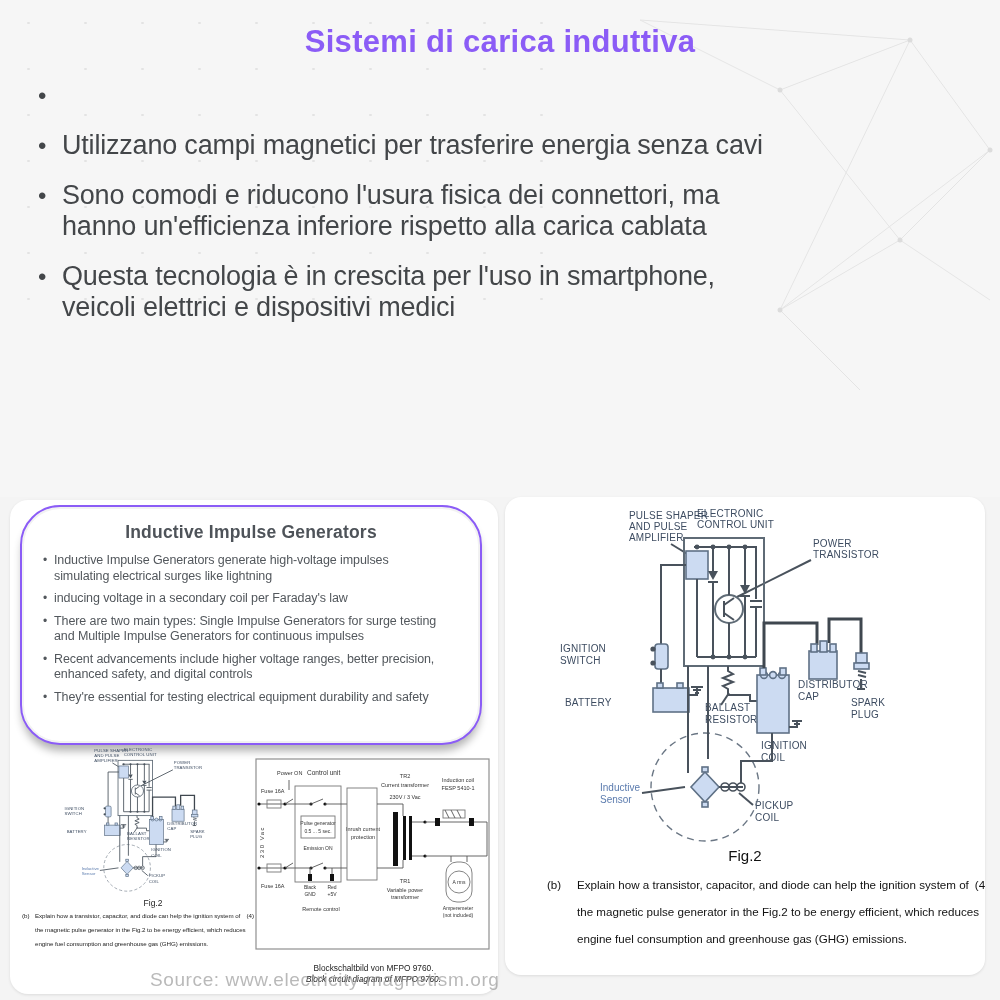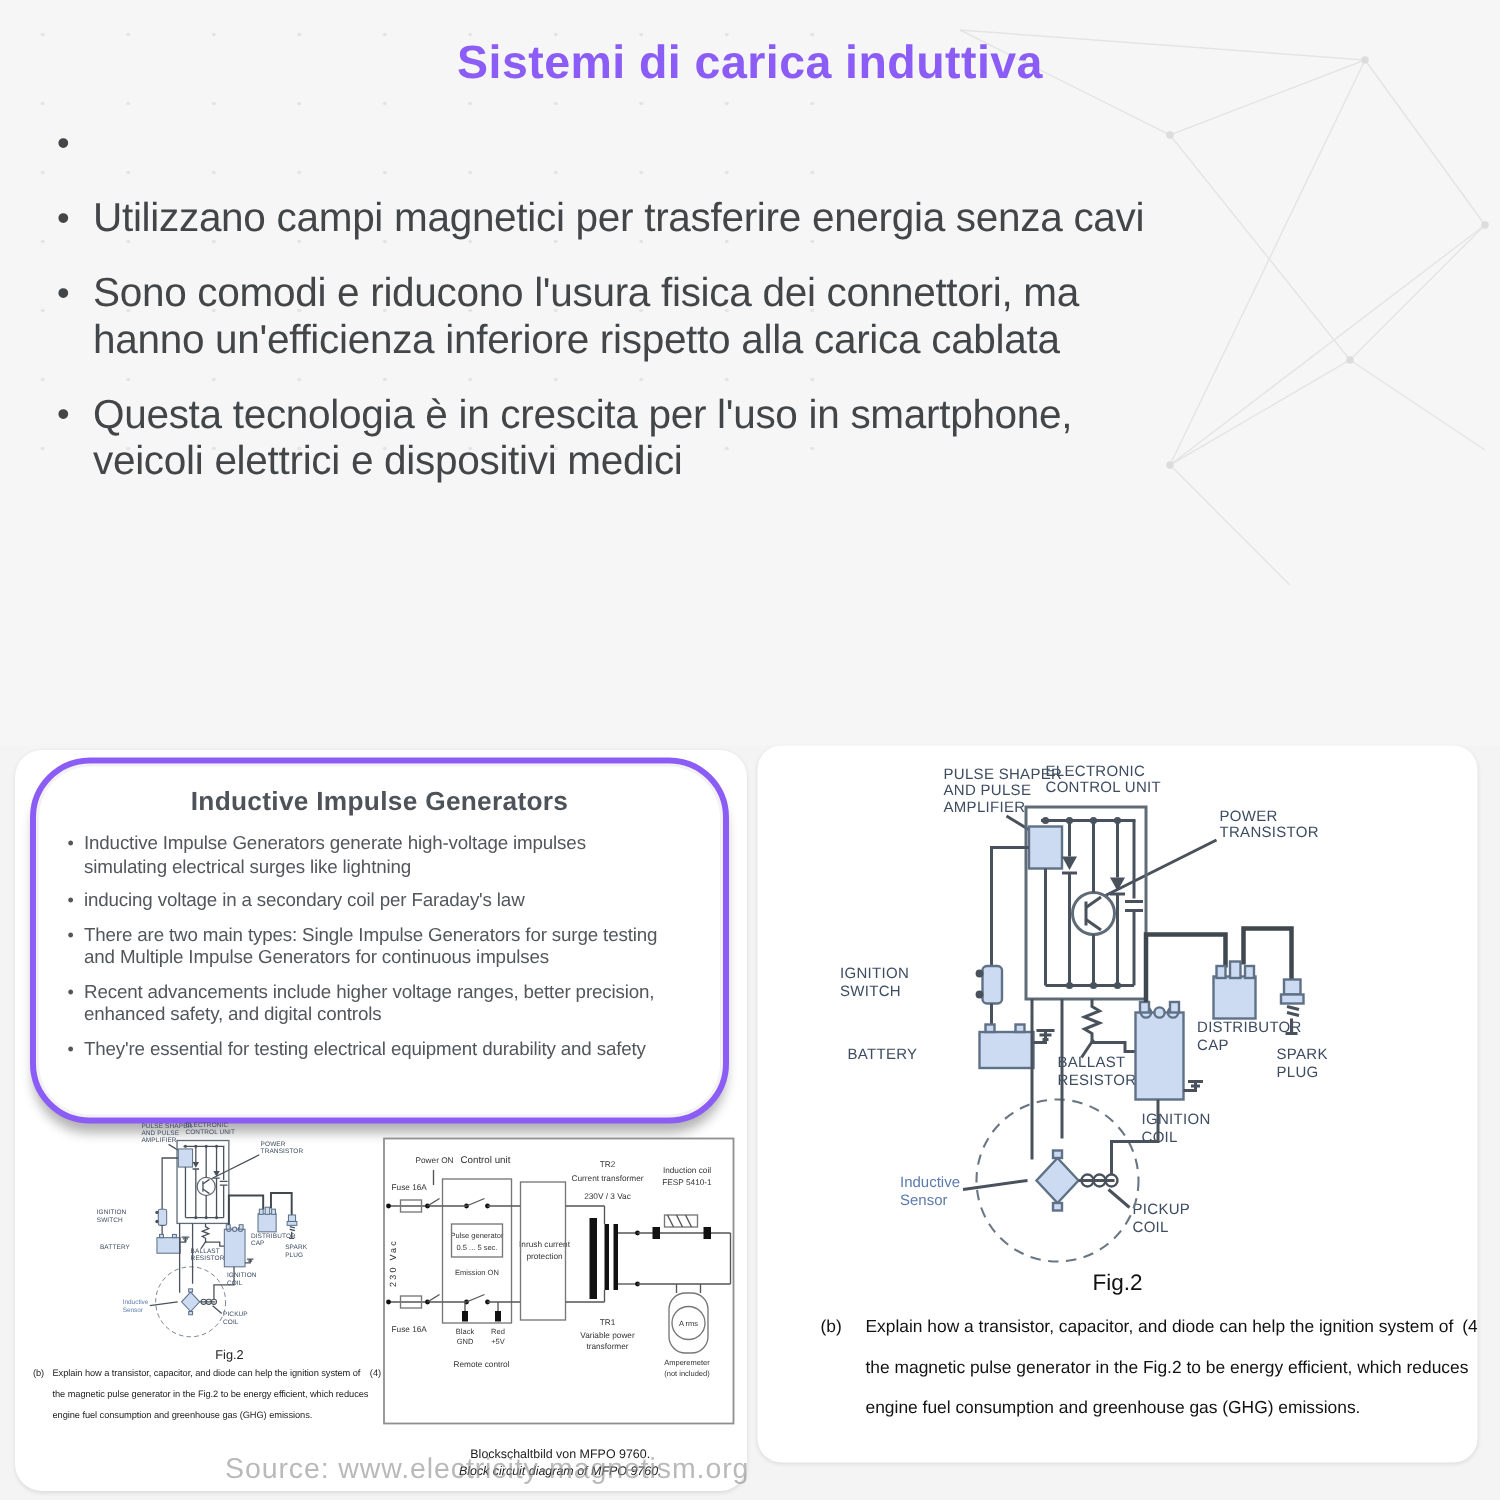--- a/index.html
+++ b/index.html
@@ -16,21 +16,21 @@
   .slide-list li{display:flex;margin-bottom:19px;color:#434649;}
   .slide-list .blt{width:24px;font-size:24px;line-height:31px;flex:none;}
   .slide-list .btxt{font-size:27px;line-height:31px;letter-spacing:-.2px;}
   .btxt span{display:block;white-space:nowrap;}
 
   .card{position:absolute;background:#ffffff;box-shadow:0 1px 3px rgba(0,0,0,.10);}
   .card-left{left:10px;top:500px;width:488px;height:494px;border-radius:18px;overflow:hidden;}
   .card-right{left:505px;top:497px;width:480px;height:478px;border-radius:16px;overflow:hidden;}
 
   .info-box{position:absolute;left:10px;top:5px;width:458px;height:236px;background:#fff;
-    border:4px solid #8b5cf6;border-radius:40px;
+    border:2px solid #8b5cf6;border-radius:40px;
     box-shadow:0 8px 8px -2px rgba(0,0,0,.30), inset 0 0 0 2px #f2f2f2;}
   .info-title{margin:15px 0 0 0;text-align:center;font-size:17.5px;font-weight:bold;
     color:#4e5359;letter-spacing:.2px;}
   .info-list{position:absolute;left:21px;top:46px;width:428px;list-style:none;margin:0;padding:0;}
   .info-list li{display:flex;margin-bottom:7px;color:#52575c;}
   .info-list .blt{width:11px;font-size:12px;line-height:15.5px;flex:none;}
   .info-list .btxt2{font-size:12.5px;line-height:15.5px;letter-spacing:-.1px;}
   .btxt2 span{display:block;white-space:nowrap;}
 
   .serif{font-family:Liberation Sans, sans-serif;}

